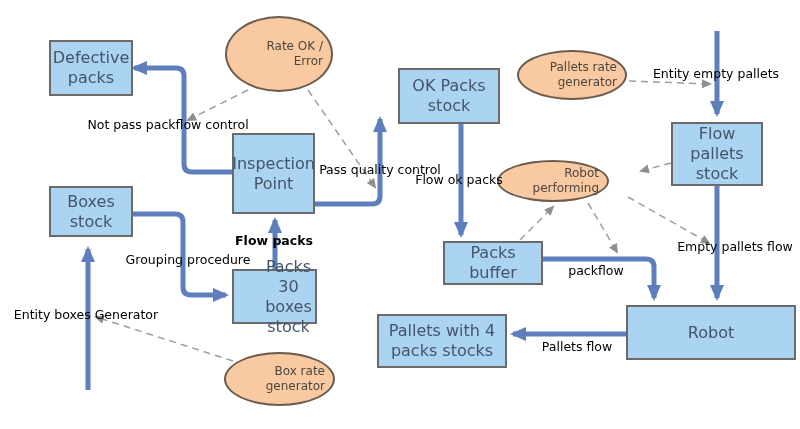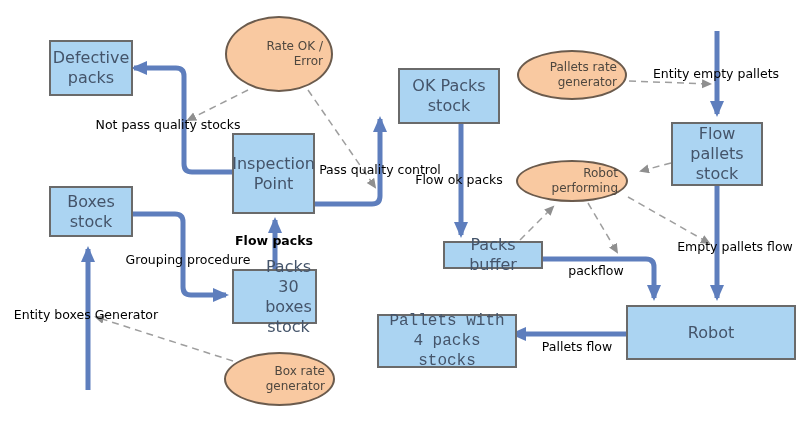--- a/index.html
+++ b/index.html
@@ -21,27 +21,27 @@
   .elabel{
     position:absolute;z-index:3;color:#000000;font-size:12.5px;
     white-space:nowrap;transform:translateX(-50%);
   }
   
   #n-defective{left:49px;top:40px;width:84px;height:56px;}
   #n-okpacks{left:378px;top:68px;width:102px;height:56px;margin-left:20px;}
   #n-boxes{left:49px;top:186px;width:84px;height:51px;}
   #n-inspection{left:232px;top:133px;width:83px;height:81px;}
   #n-packs30{left:232px;top:269px;width:85px;height:55px;padding-left:30px;}
-  #n-packsbuffer{left:443px;top:241px;width:100px;height:28px;}
+  #n-packsbuffer{left:443px;top:241px;width:100px;height:44px;}
   #n-emptypallets{left:671px;top:122px;width:92px;height:64px;}
   #n-robot{left:626px;top:305px;width:170px;height:55px;}
-  #n-pallets4{left:377px;top:314px;width:140px;height:54px;font-family:Liberation Mono, monospace;}
+  #n-pallets4{left:377px;top:314px;width:130px;height:54px;}
   #g-rateok{left:225px;top:16px;width:108px;height:76px;}
   #g-palletsrate{left:517px;top:50px;width:110px;height:50px;}
-  #g-robotperf{left:516px;top:160px;width:112px;height:42px;}
+  #g-robotperf{left:497px;top:160px;width:112px;height:42px;}
   #g-boxrate{left:224px;top:352px;width:111px;height:54px;}
   
   #l-notpass{left:168px;top:117px;}
   #l-pass{left:380px;top:162px;}
   #l-flowok{left:459px;top:172px;}
   #l-flowpacks{left:274px;top:233px;font-weight:bold;}
   #l-grouping{left:188px;top:252px;}
   #l-entityboxes{left:86px;top:307px;}
   #l-entityempty{left:716px;top:66px;}
   #l-emptyflow{left:735px;top:239px;}
@@ -96,21 +96,21 @@
   <div class="node" id="n-packsbuffer">Packs buffer</div>
   <div class="node" id="n-emptypallets">Flow pallets stock</div>
   <div class="node" id="n-robot">Robot</div>
   <div class="node" id="n-pallets4">Pallets with 4 packs stocks</div>
 
   <div class="gen" id="g-rateok">Rate OK / Error</div>
   <div class="gen" id="g-palletsrate">Pallets rate generator</div>
   <div class="gen" id="g-robotperf">Robot performing</div>
   <div class="gen" id="g-boxrate">Box rate generator</div>
 
-  <div class="elabel" id="l-notpass">Not pass quality stocks</div>
+  <div class="elabel" id="l-notpass">Not pass packflow control</div>
   <div class="elabel" id="l-pass">Pass quality control</div>
   <div class="elabel" id="l-flowok">Flow ok packs</div>
   <div class="elabel" id="l-flowpacks">Flow packs</div>
   <div class="elabel" id="l-grouping">Grouping procedure</div>
   <div class="elabel" id="l-entityboxes">Entity boxes Generator</div>
   <div class="elabel" id="l-entityempty">Entity empty pallets</div>
   <div class="elabel" id="l-emptyflow">Empty pallets flow</div>
   <div class="elabel" id="l-packflow">packflow</div>
   <div class="elabel" id="l-palletsflow">Pallets flow</div>
 

